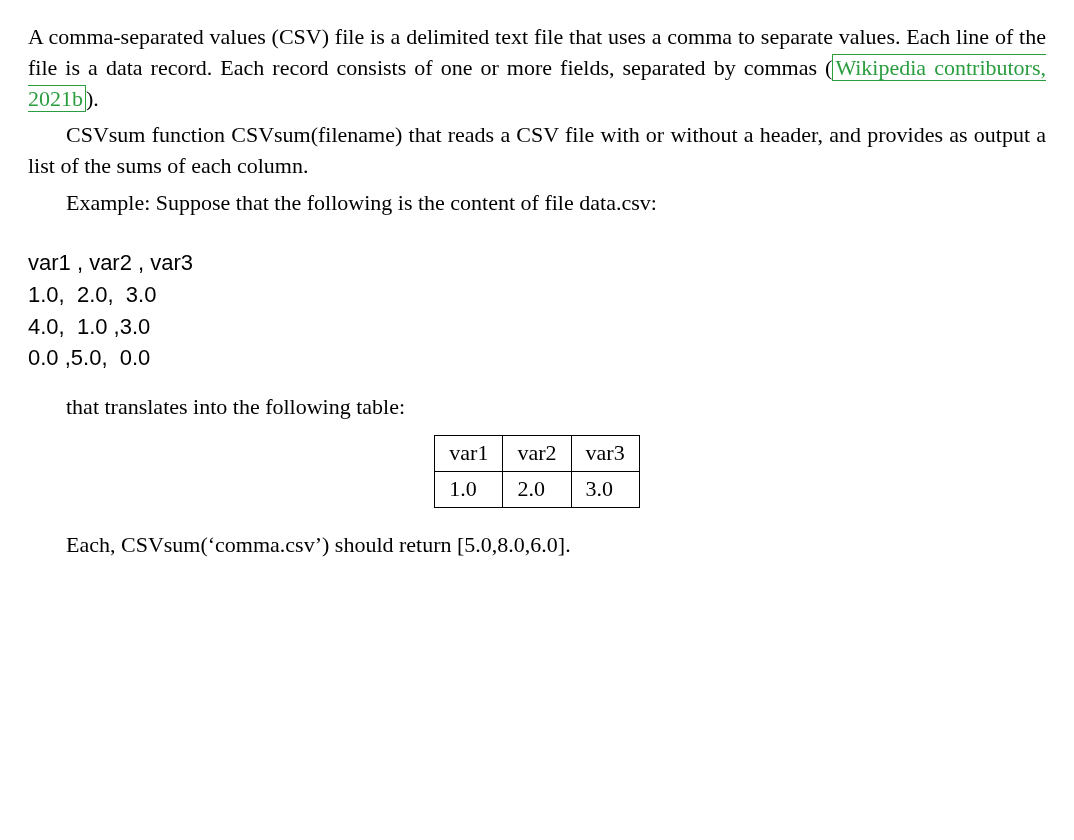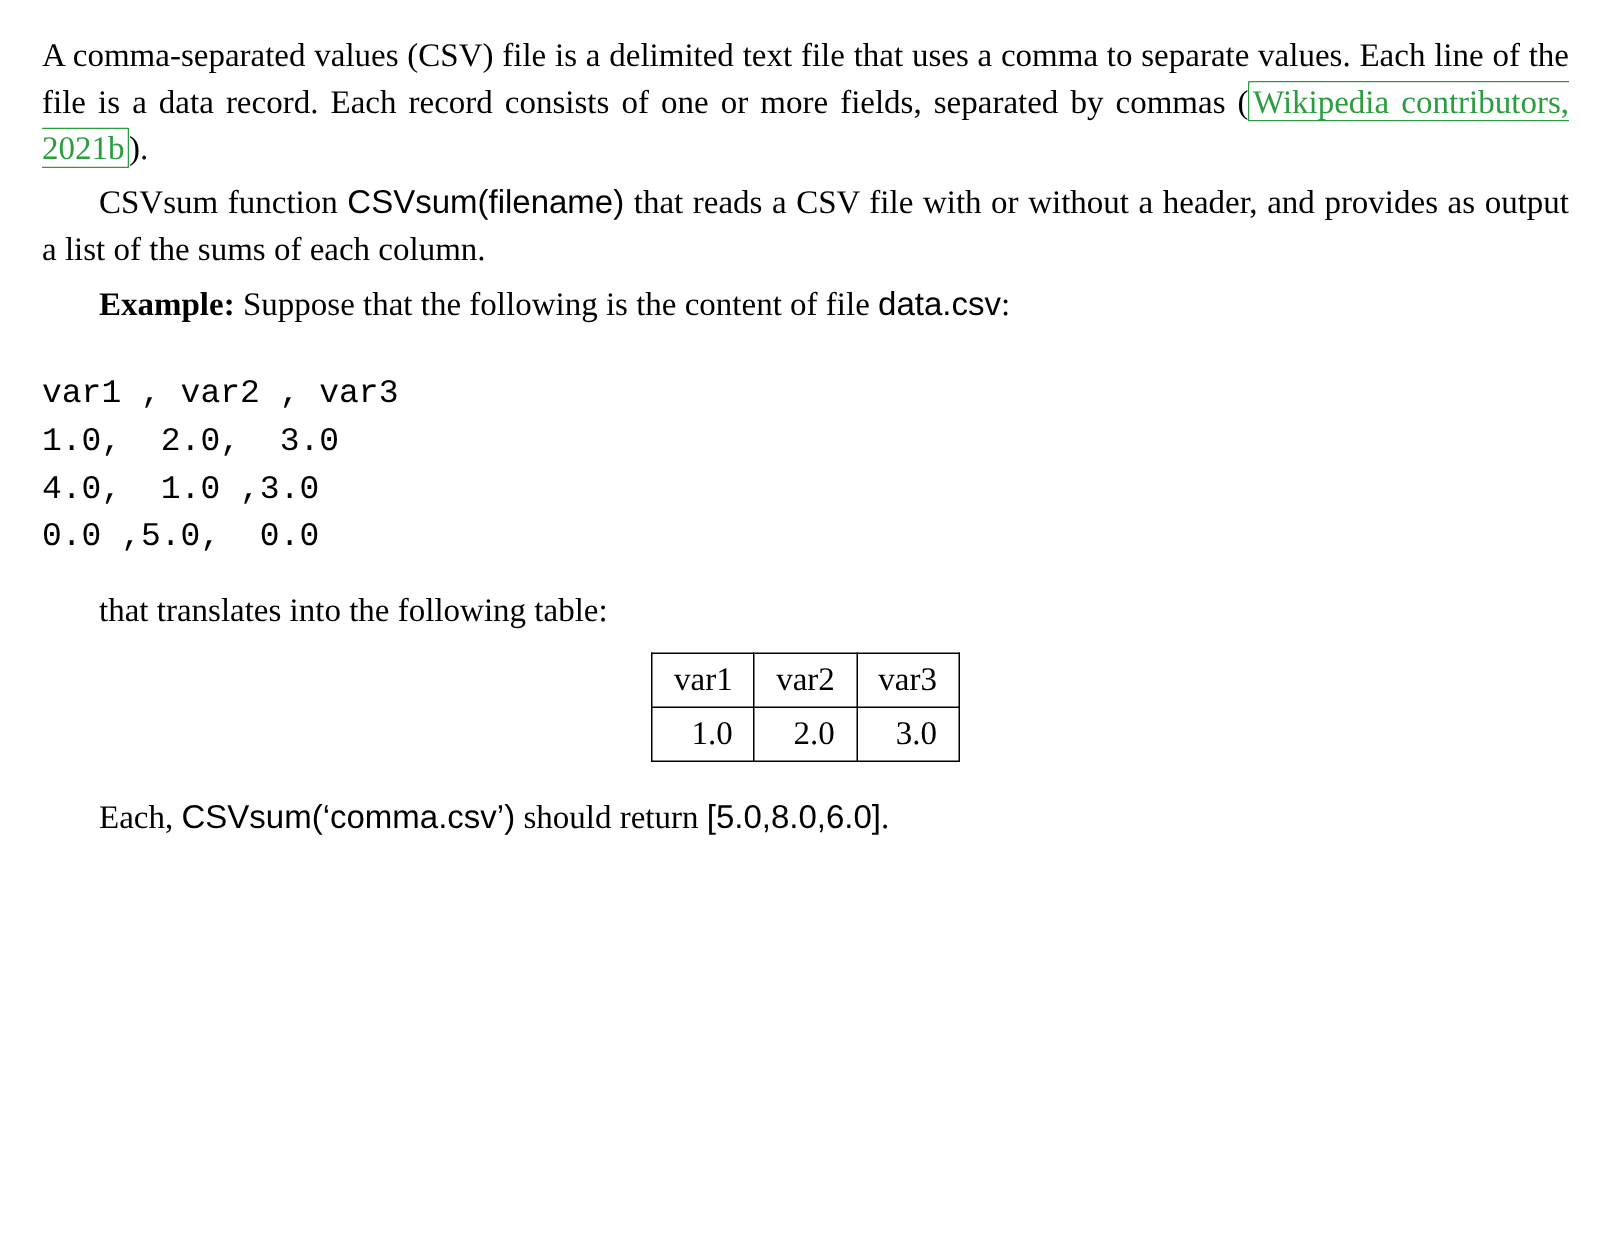--- a/index.html
+++ b/index.html
@@ -20,39 +20,39 @@
   .indent {
     text-indent: 38px;
   }
   .citation {
     border: 1px solid #2a9d3f;
     color: #2a9d3f;
     padding: 0 2px;
     border-radius: 1px;
   }
   .mono {
-    font-family: Liberation Sans, sans-serif;
+    font-family: Liberation Serif, serif;
   }
   .bold {
-    font-weight: bold;
+    font-weight: normal;
   }
   .codeblock {
-    font-family: Liberation Mono, monospace;
+    font-family: Liberation Sans, sans-serif;
     white-space: pre;
     margin: 28px 0 18px 0;
     line-height: 1.45;
   }
   table.data-table {
     border-collapse: collapse;
     margin: 12px auto 22px auto;
   }
   table.data-table td, table.data-table th {
     border: 1px solid #000;
     padding: 2px 14px;
-    text-align: right;
+    text-align: left;
     font-weight: normal;
   }
 </style>
 </head>
 <body>
 
 <p class="para">
   <span>A comma-separated values (CSV) file is a delimited text file that uses a comma to separate values. Each line of the file is a data record. Each record consists of one or more fields, separated by commas (</span><span class="citation">Wikipedia contributors, 2021b</span><span>).</span>
 </p>
 

